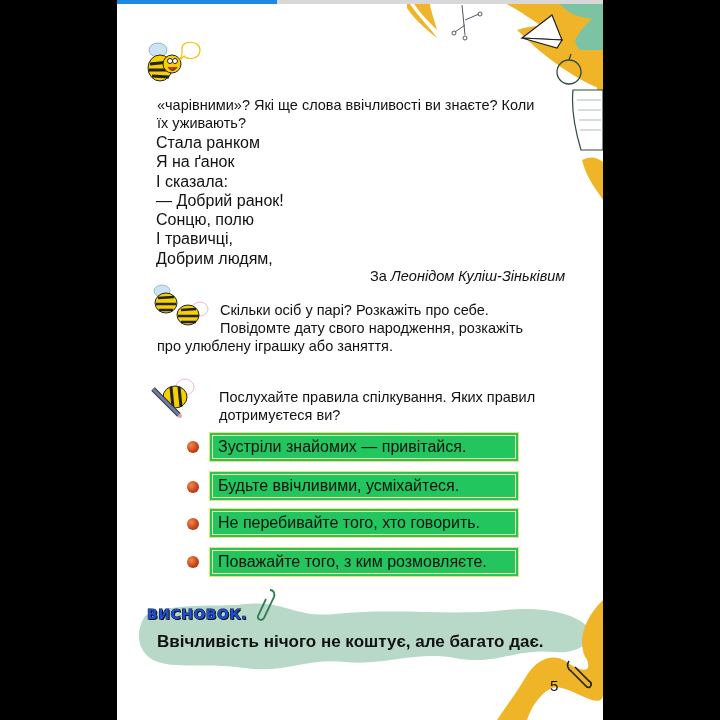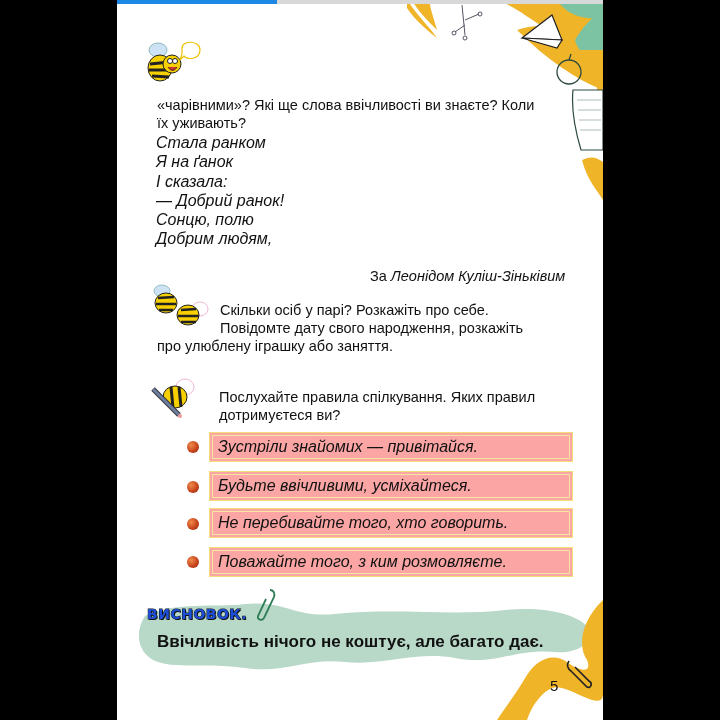--- a/index.html
+++ b/index.html
@@ -2,25 +2,25 @@
 <html><head>
 <meta charset="utf-8">
 <style>
   html,body{margin:0;padding:0;}
   body{width:720px;height:720px;background:#000;position:relative;overflow:hidden;font-family:"Liberation Sans",sans-serif;color:#111;}
   .page{position:absolute;left:117px;top:0;width:486px;height:720px;background:#fff;overflow:hidden;}
   .progress{position:absolute;left:0;top:0;width:486px;height:4px;background:#d8d8d8;z-index:5;}
   .progress-fill{position:absolute;left:0;top:0;height:4px;background:#1e88e5;}
   .deco{position:absolute;pointer-events:none;}
   .txt{position:absolute;font-size:14.5px;line-height:18px;}
-  .poem{position:absolute;font-size:16px;line-height:19.3px;font-style:italic;}
+  .poem{position:absolute;font-size:16px;line-height:19.3px;}
   .poem div{white-space:nowrap;}
   .author{position:absolute;font-size:14.5px;white-space:nowrap;}
   .author i{font-style:italic;}
-  .rule{position:absolute;left:92px;width:364px;height:30px;border:1px solid #f3dc7a;box-sizing:border-box;background:#fca5a5;font-style:italic;}
+  .rule{position:absolute;left:92px;width:310px;height:30px;border:1px solid #f3dc7a;box-sizing:border-box;background:#22c55e;}
   .rule::after{content:"";position:absolute;left:2px;top:2px;right:2px;bottom:2px;border:1px solid #f6e59e;}
   .rule span{position:absolute;left:8px;top:5px;font-size:16px;white-space:nowrap;}
   .bullet{position:absolute;left:70px;width:12px;height:12px;border-radius:50%;background:radial-gradient(circle at 35% 35%,#f08a4a,#c4401a 60%,#8a2a0e);}
   .conclusion-tag{position:absolute;left:30px;top:606px;font-family:"DejaVu Sans",sans-serif;font-weight:bold;font-size:14px;color:#1d4ed8;letter-spacing:0.5px;-webkit-text-stroke:1px #111;paint-order:stroke fill;text-shadow:1px 1px 0 #111;}
   .conclusion-text{position:absolute;left:40px;top:632px;font-weight:bold;font-size:17px;white-space:nowrap;}
   .pagenum{position:absolute;left:433px;top:677px;font-size:15px;}
 </style>
 </head>
 <body>
 
@@ -68,20 +68,21 @@
     <div>«чарівними»? Які ще слова ввічливості ви знаєте? Коли</div>
     <div>їх уживають?</div>
   </div>
 
   <div class="poem" style="left:39px;top:133px;">
     <div>Стала ранком</div>
     <div>Я на ґанок</div>
     <div>І сказала:</div>
     <div>— Добрий ранок!</div>
     <div>Сонцю, полю</div>
+    <div>І травичці,</div>
     <div>Добрим людям,</div>
   </div>
   <div class="author" style="left:253px;top:268px;">
     <span>За</span>
     <i>Леонідом Куліш-Зіньківим</i>
   </div>
 
   <svg class="deco" style="left:35px;top:283px;" width="58" height="44" viewBox="0 0 58 44">
     <ellipse cx="10" cy="8" rx="8" ry="6" fill="#cde3f5" stroke="#7aa" stroke-width="0.7"></ellipse>
     <ellipse cx="14" cy="20" rx="11" ry="10" fill="#f6d000" stroke="#222"></ellipse>

